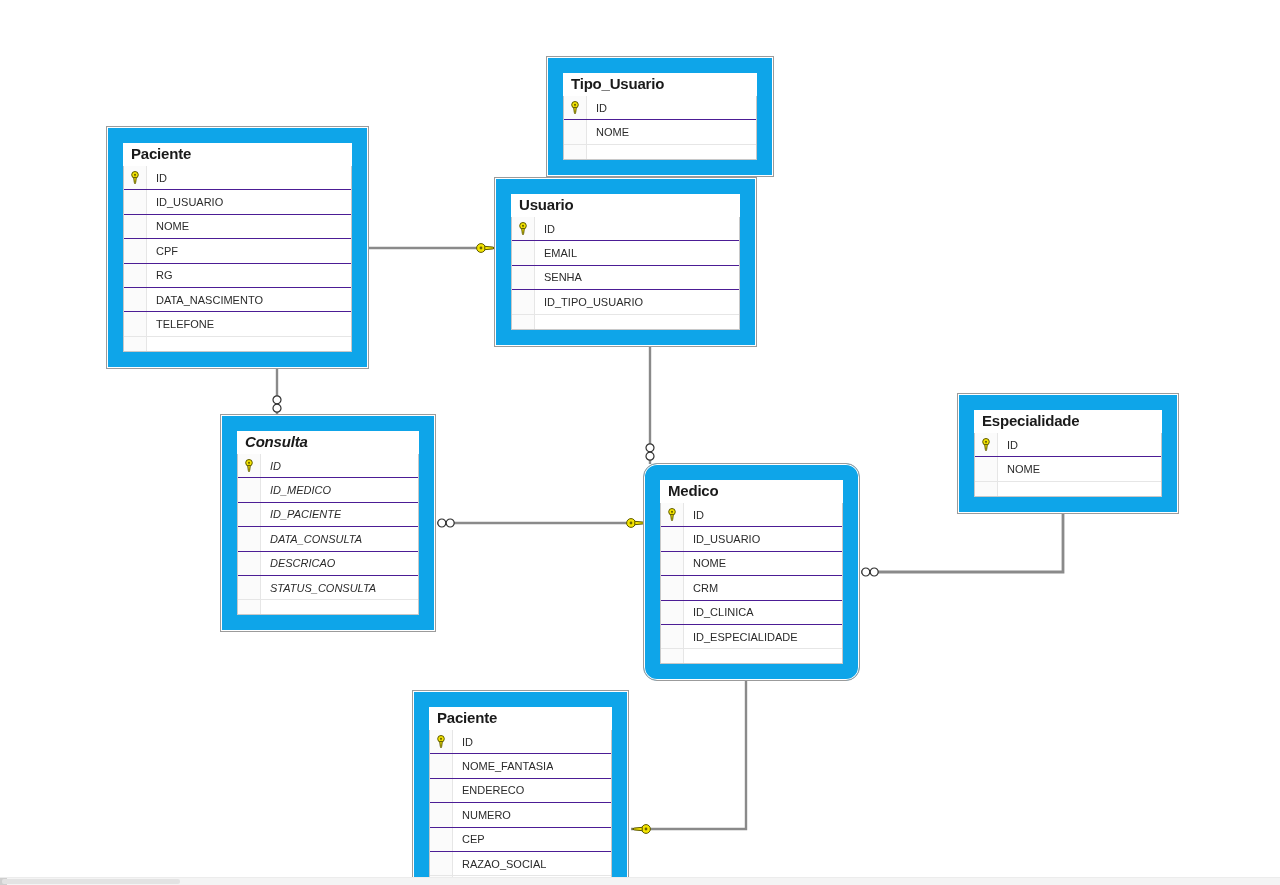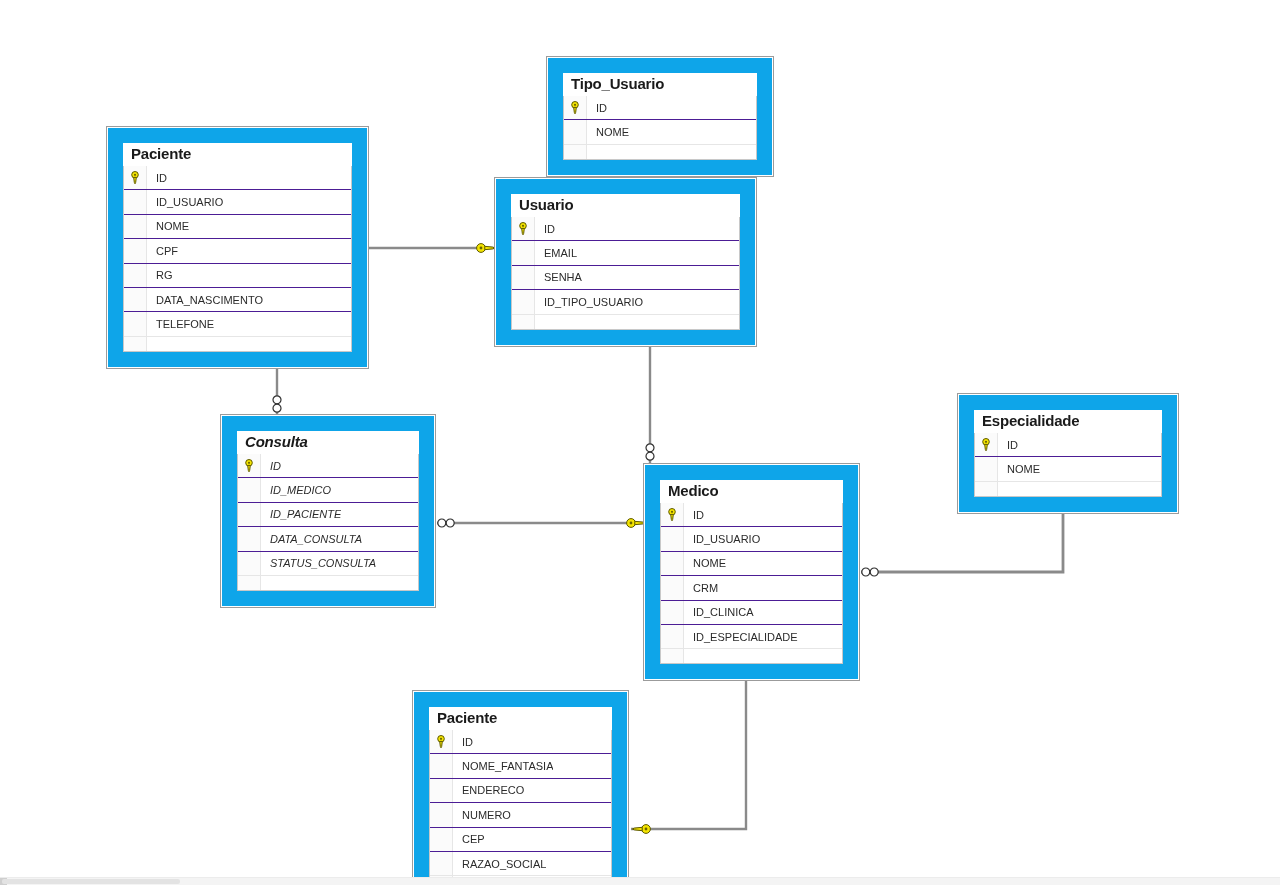--- a/index.html
+++ b/index.html
@@ -342,29 +342,33 @@
       <div class="row">
         <span class="gutter"></span>
         <span class="col-name">ID_PACIENTE</span>
       </div>
       <div class="row">
         <span class="gutter"></span>
         <span class="col-name">DATA_CONSULTA</span>
       </div>
       <div class="row">
         <span class="gutter"></span>
+        <span class="col-name">DESCRICAO</span>
+      </div>
+      <div class="row">
+        <span class="gutter"></span>
         <span class="col-name">STATUS_CONSULTA</span>
       </div>
       <div class="row-filler">
         <span class="gutter"></span>
       </div>
     </div>
   </div>
 
-  <div class="ent" style="left:643px; top:463px; width:217px;">
+  <div class="ent" style="left:643px; top:463px; width:217px;border-radius:14px;">
     <div class="ent-title">Medico</div>
     <div class="ent-inner">
       <div class="row">
         <span class="gutter">
           <svg class="pk-key" width="14" height="14" viewBox="-7 -7 14 14">
             <circle cx="0" cy="-3.2" r="3.3" fill="#f4e400" stroke="#5e5a00" stroke-width="1"></circle>
             <circle cx="0" cy="-3.2" r="1.1" fill="#6b6500"></circle>
             <path d="M-1.3,-0.6 L1.3,-0.6 L0.7,4.4 L0,5.8 L-0.7,4.4 Z" fill="#f4e400" stroke="#5e5a00" stroke-width="1"></path>
           </svg>
         </span>

